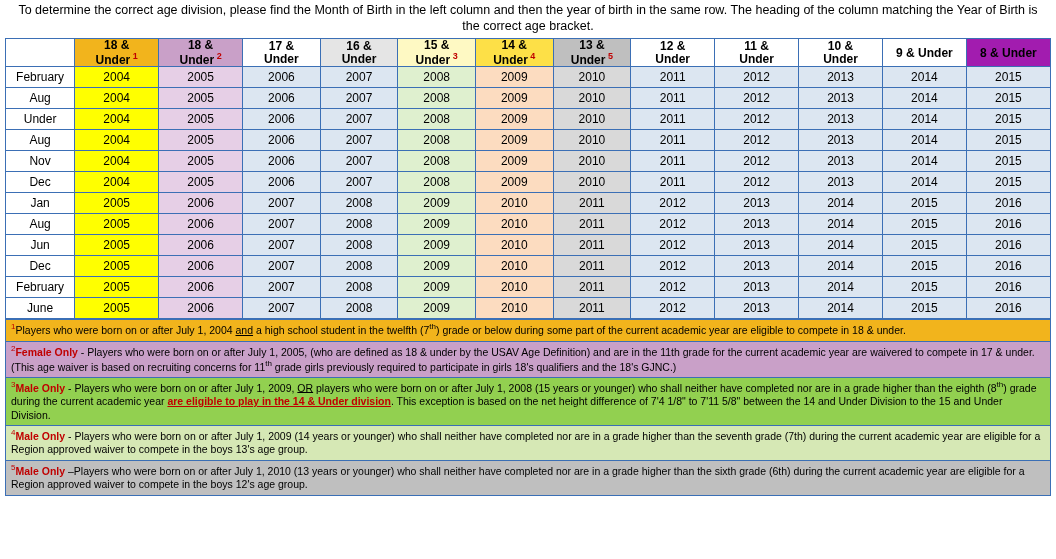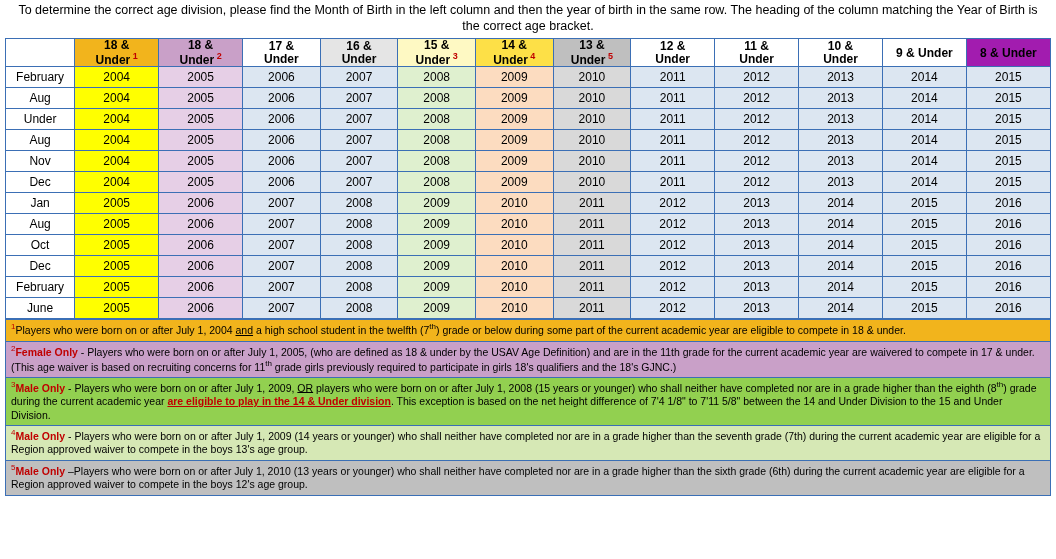--- a/index.html
+++ b/index.html
@@ -205,21 +205,21 @@
           <td style="background: rgb(223, 240, 207);">2009</td>
           <td style="background: rgb(252, 220, 192);">2010</td>
           <td style="background: rgb(217, 217, 217);">2011</td>
           <td style="background: rgb(220, 230, 241);">2012</td>
           <td style="background: rgb(220, 230, 241);">2013</td>
           <td style="background: rgb(220, 230, 241);">2014</td>
           <td style="background: rgb(220, 230, 241);">2015</td>
           <td style="background: rgb(220, 230, 241);">2016</td>
         </tr>
         <tr>
-          <td class="month">Oct</td>
+          <td class="month">Jun</td>
           <td style="background: rgb(255, 255, 0);">2005</td>
           <td style="background: rgb(230, 207, 230);">2006</td>
           <td style="background: rgb(220, 230, 241);">2007</td>
           <td style="background: rgb(220, 230, 241);">2008</td>
           <td style="background: rgb(223, 240, 207);">2009</td>
           <td style="background: rgb(252, 220, 192);">2010</td>
           <td style="background: rgb(217, 217, 217);">2011</td>
           <td style="background: rgb(220, 230, 241);">2012</td>
           <td style="background: rgb(220, 230, 241);">2013</td>
           <td style="background: rgb(220, 230, 241);">2014</td>

